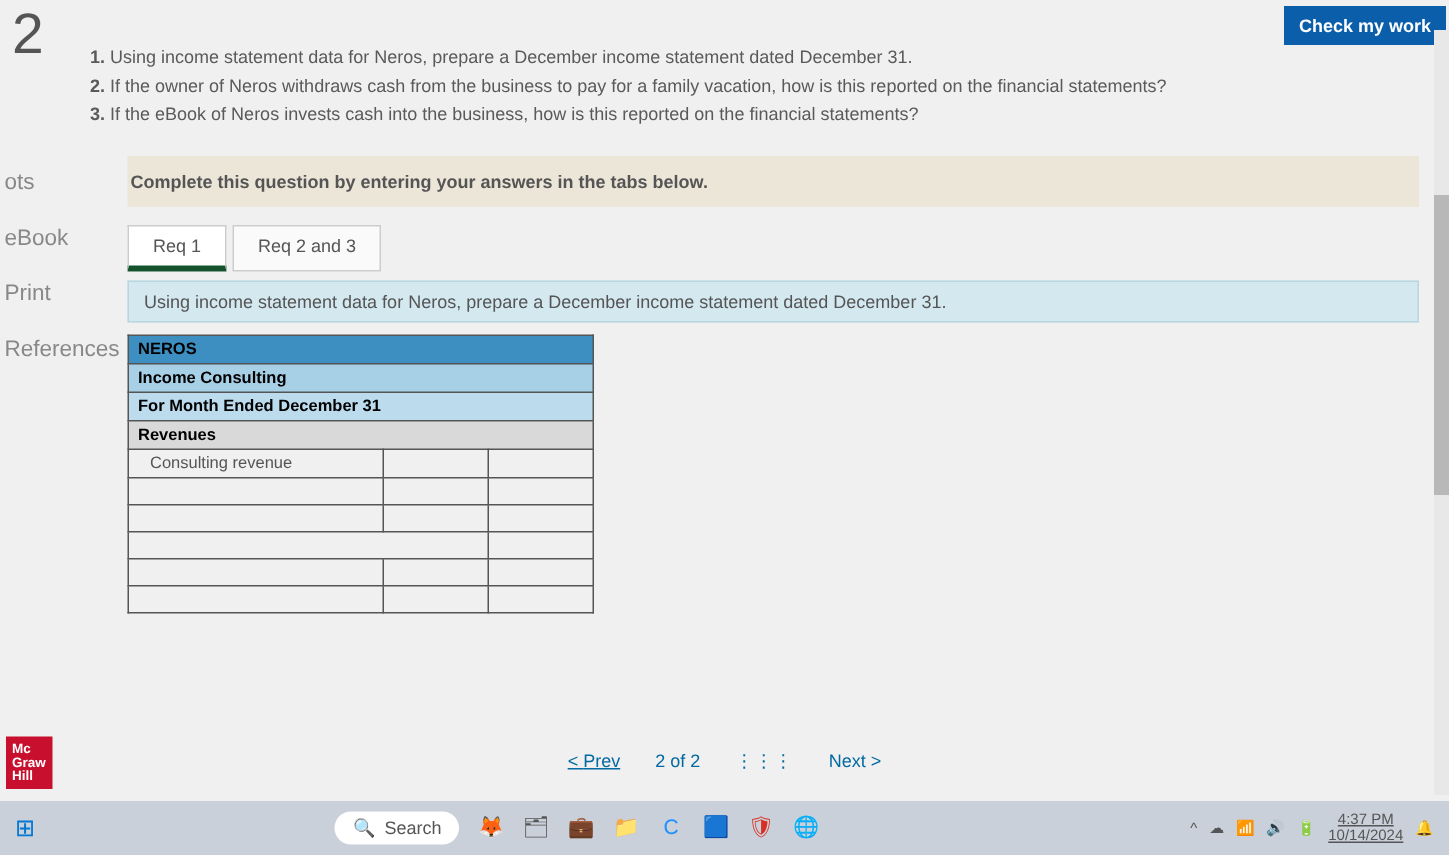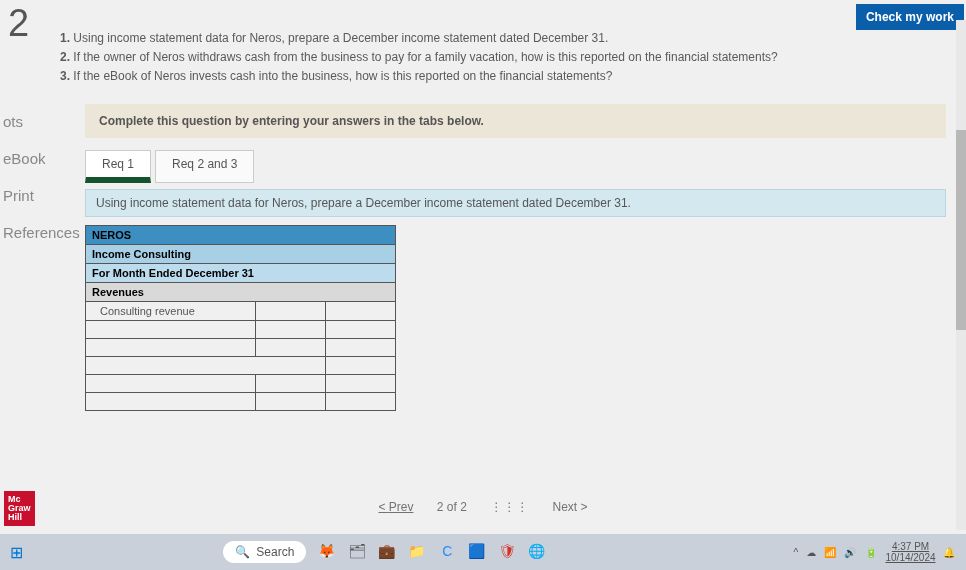--- a/index.html
+++ b/index.html
@@ -5,32 +5,32 @@
 * { box-sizing: border-box; margin: 0; padding: 0; }
 body { font-family: Arial, sans-serif; background: #f0f0f0; width: 966px; height: 570px; overflow: hidden; position: relative; color: #555; }
 .page-number { position: absolute; top: 2px; left: 8px; font-size: 38px; font-weight: 300; color: #555; }
 .check-work { position: absolute; top: 4px; right: 2px; background: #0b5ea9; color: #fff; padding: 6px 10px; font-size: 12px; font-weight: bold; }
 .content { position: absolute; top: 30px; left: 60px; right: 20px; }
 .questions { font-size: 12px; color: #5a5a5a; line-height: 1.4; margin-bottom: 20px; }
 .questions .q { margin-bottom: 2px; }
 .questions .num { font-weight: bold; }
 .sidebar { position: absolute; left: 3px; top: 113px; width: 50px; font-size: 15px; color: #888; }
 .sidebar div { margin-bottom: 20px; }
-.instruction-box { background: #ece6d9; padding: 10px 14px; font-size: 12px; font-weight: bold; color: #555; margin-left: 25px; margin-bottom: 12px; }
+.instruction-box { background: #ece6d9; padding: 10px 2px; font-size: 12px; font-weight: bold; color: #555; margin-left: 25px; margin-bottom: 12px; }
 .tabs { display: flex; margin-left: 25px; margin-bottom: 6px; }
 .tab { border: 1px solid #ccc; padding: 6px 16px; font-size: 12px; color: #555; background: #fafafa; margin-right: 4px; cursor: pointer; }
-.tab.active { background: #fff; border-bottom: 6px solid #14532d; }
+.tab.active { background: #fff; border-bottom: 4px solid #14532d; }
 .req-text { background: #d4e8f0; border: 1px solid #b8d5e0; padding: 6px 10px; font-size: 12px; color: #555; margin-left: 25px; margin-bottom: 8px; }
 .statement-table { border-collapse: collapse; margin-left: 25px; font-size: 11px; }
 .statement-table th, .statement-table td { border: 1px solid #555; padding: 3px 6px; text-align: left; height: 18px; }
 .hdr-company { background: #3d8fc2; color: #000; text-align: center; font-weight: bold; }
 .hdr-title { background: #a7cfe5; color: #000; text-align: center; font-weight: bold; }
 .hdr-period { background: #bcdcee; color: #000; text-align: center; font-weight: bold; }
 .hdr-section { background: #d9d9d9; color: #000; font-weight: bold; }
-.footer-nav { position: absolute; bottom: 56px; left: 0; right: 0; text-align: center; font-size: 12px; color: #737373; }
+.footer-nav { position: absolute; bottom: 56px; left: 0; right: 0; text-align: center; font-size: 12px; color: #0369a1; }
 .footer-nav .nav-item { display: inline-block; margin: 0 10px; cursor: pointer; }
 .footer-nav .prev { text-decoration: underline; }
 .footer-nav .grid { letter-spacing: 1px; }
 .logo { position: absolute; bottom: 44px; left: 4px; background: #c8102e; color: #fff; font-size: 9px; line-height: 1; padding: 4px 4px; font-weight: bold; text-align: left; }
 .taskbar { position: absolute; bottom: 0; left: 0; right: 0; height: 36px; background: #c9d0d9; display: flex; align-items: center; padding: 0 10px; }
 .search-pill { background: #fff; border-radius: 16px; padding: 4px 12px; display: flex; align-items: center; gap: 6px; font-size: 12px; color: #555; margin-left: 200px; }
 .task-icons { display: flex; gap: 12px; margin-left: 12px; align-items: center; }
 .task-icons span { width: 18px; height: 18px; display: inline-block; text-align: center; font-size: 14px; }
 .sys-tray { margin-left: auto; display: flex; align-items: center; gap: 8px; font-size: 10px; color: #555; }
 .scrollbar { position: absolute; right: 0; top: 20px; bottom: 40px; width: 10px; background: #e8e8e8; }

